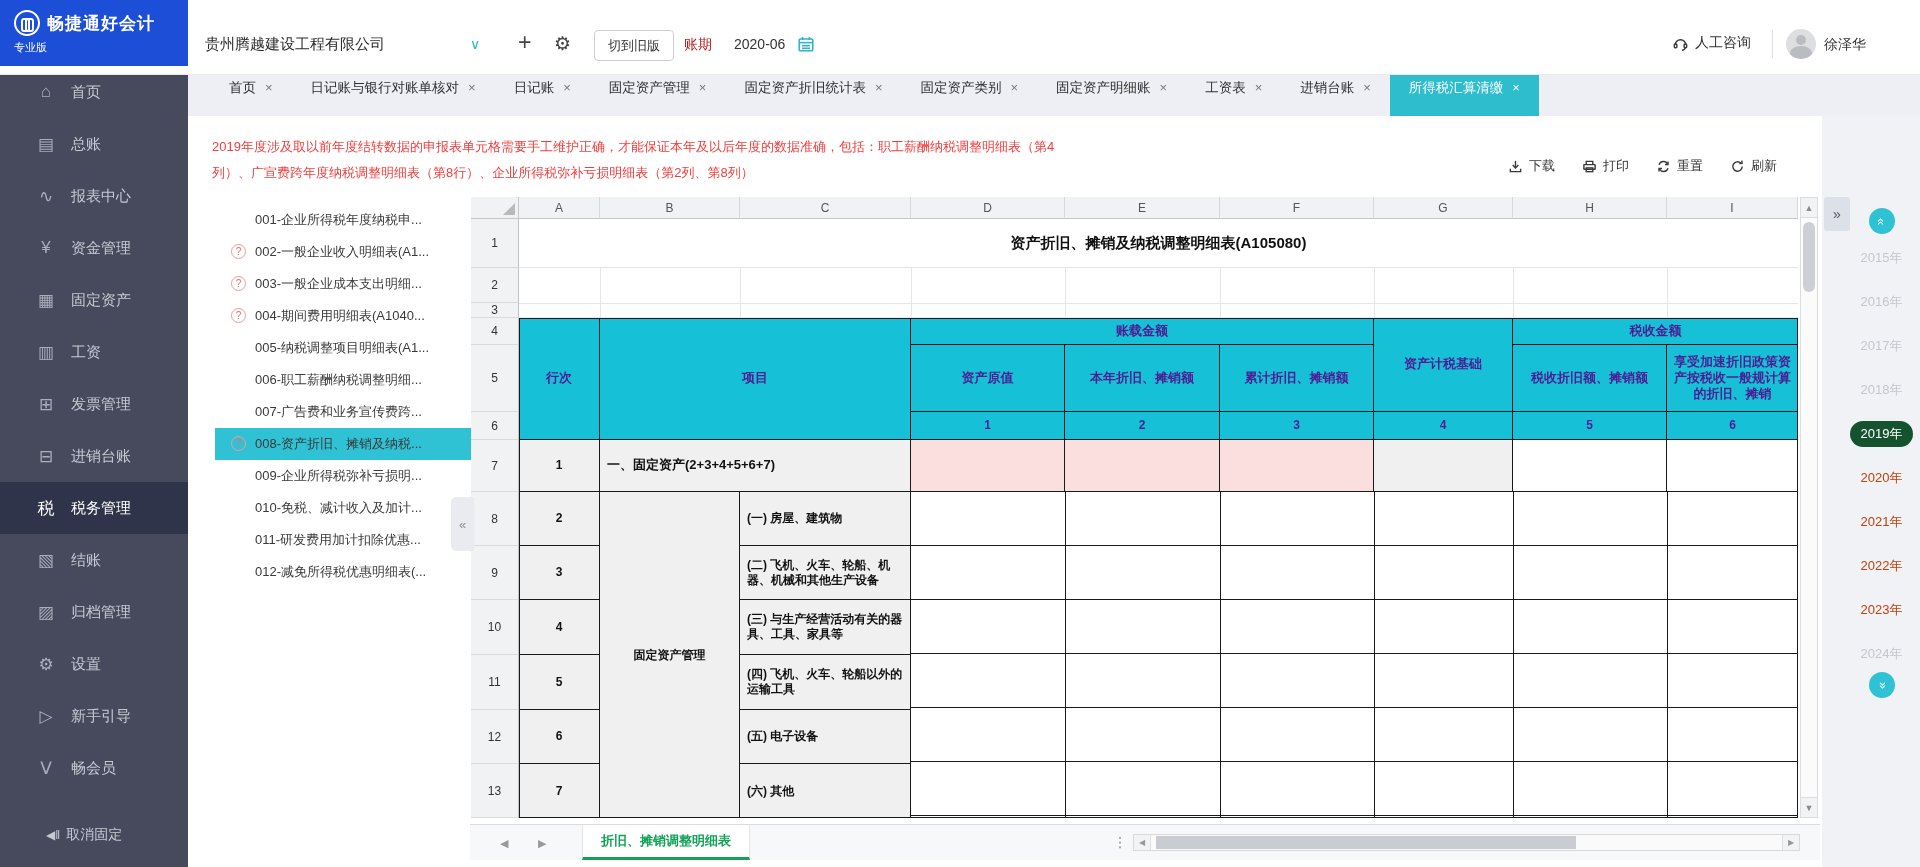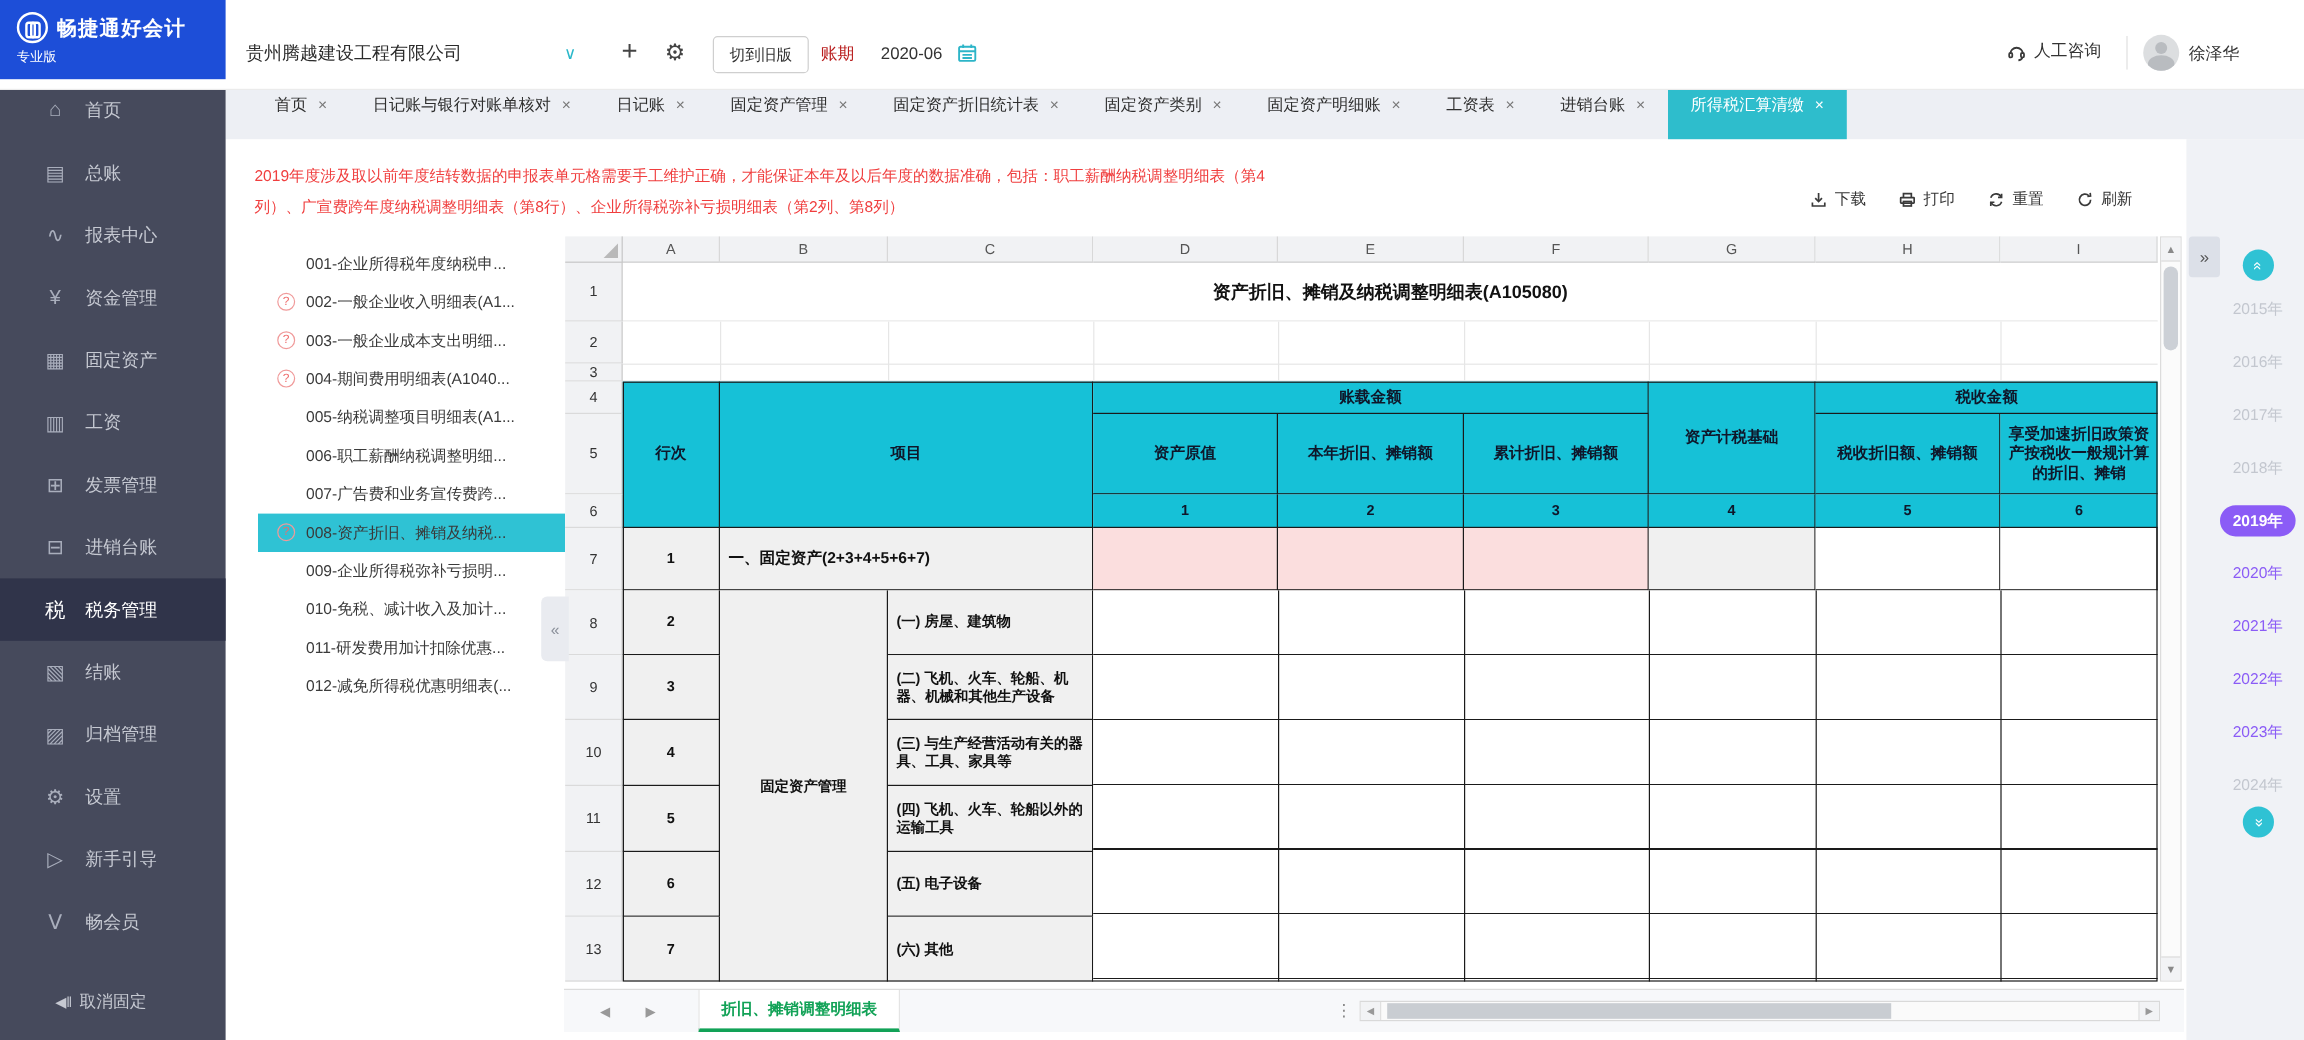--- a/index.html
+++ b/index.html
@@ -76,21 +76,21 @@
   .ltr { background:#f1f2f4; border-right:1px solid #d8d8d8; border-bottom:1px solid #c6c6c6; color:#555; font-size:12px; }
   .corner { background:#f1f2f4; border-right:1px solid #c6c6c6; border-bottom:1px solid #c6c6c6; position:relative; }
   .corner:after { content:""; position:absolute; right:3px; bottom:3px; border-left:12px solid transparent; border-bottom:12px solid #b9b9b9; }
   .rn { background:#f1f2f4; border-right:1px solid #c2c2c2; border-bottom:1px solid #dadada; color:#333; font-size:12px; }
   .titlecell { grid-area:2/2/3/11; background:#fff; border-bottom:1px solid #e4e4e4; display:flex; align-items:center; justify-content:center; font-size:15px; font-weight:bold; color:#111; }
   .rows23 { grid-area:3/2/5/11; background-color:#fff; border-bottom:1px solid #e9e9e9;
     background-image:linear-gradient(#e6e6e6,#e6e6e6),linear-gradient(#e6e6e6,#e6e6e6),linear-gradient(#e6e6e6,#e6e6e6),linear-gradient(#e6e6e6,#e6e6e6),linear-gradient(#e6e6e6,#e6e6e6),linear-gradient(#e6e6e6,#e6e6e6),linear-gradient(#e6e6e6,#e6e6e6),linear-gradient(#e6e6e6,#e6e6e6),linear-gradient(#e6e6e6,#e6e6e6);
     background-repeat:no-repeat;
     background-size:1px 100%,1px 100%,1px 100%,1px 100%,1px 100%,1px 100%,1px 100%,1px 100%,100% 1px;
     background-position:81px 0,221px 0,392px 0,546px 0,701px 0,855px 0,994px 0,1148px 0,0 35px; }
-  .hd { background:#16c1d7; color:#0f172a; font-weight:bold; font-size:13px; text-align:center; border-right:1px solid #1a1a1a; border-bottom:1px solid #1a1a1a; line-height:1.25; padding:2px; }
+  .hd { background:#16c1d7; color:#4c1d95; font-weight:bold; font-size:13px; text-align:center; border-right:1px solid #1a1a1a; border-bottom:1px solid #1a1a1a; line-height:1.25; padding:2px; }
   .hd.noR { border-right:none; }
   .hd-num { font-size:12px; }
   .frame { grid-area:5/2/15/11; border:1px solid #1a1a1a; pointer-events:none; z-index:3; }
   .bc { border-right:1px solid #1a1a1a; border-bottom:1px solid #1a1a1a; font-size:12px; font-weight:600; color:#111; line-height:1.25; }
   .bc.noB { border-bottom:none; }
   .gray { background:#f0f0f0; }
   .pink { background:#fbdede; }
   .white { background:#fff; }
   .lblcell { justify-content:flex-start; text-align:left; padding:2px 7px; }
   .row7lbl { font-size:13px; font-weight:700; }
@@ -110,24 +110,24 @@
   
   .right-strip { position:absolute; left:1822px; top:116px; width:98px; height:751px; background:#f0f2f6; z-index:4; }
   .expand-handle { position:absolute; left:1824px; top:197px; width:26px; height:34px; background:#dce0e8; border-radius:3px; color:#555; font-size:14px; display:flex; align-items:center; justify-content:center; z-index:7; }
   .yearnav { position:absolute; left:1843px; top:116px; width:77px; height:751px; z-index:7; }
   .ycircle { position:absolute; left:26px; width:26px; height:26px; border-radius:50%; background:#2fc2d4; color:#fff; display:flex; align-items:center; justify-content:center; font-size:13px; cursor:pointer; }
   .ycircle.up { top:92px; }
   .ycircle.up span { transform:rotate(90deg); display:block; }
   .ycircle.down { top:556px; }
   .ycircle.down span { transform:rotate(-90deg); display:block; }
   .years { list-style:none; position:absolute; left:0; top:120px; width:77px; }
-  .year { height:44px; display:flex; align-items:center; justify-content:center; font-size:13px; color:#8b5cf6; cursor:pointer; }
+  .year { height:44px; display:flex; align-items:center; justify-content:center; font-size:13px; color:#c2410c; cursor:pointer; }
   .year.dim { color:#c3c7cf; }
   .year.active { color:#fff; }
-  .year.active span { background:#8b5cf6; border-radius:14px; padding:4px 11px;font-weight:bold; }
+  .year.active span { background:#14532d; border-radius:14px; padding:4px 11px; }
 
   
   .bottombar { position:absolute; left:470px; top:824px; width:1350px; height:36px; background:#f7f8fa; border-top:1px solid #dcdcdc; z-index:9; }
   .bb-prev { position:absolute; left:30px; top:12px; color:#999; font-size:11px; }
   .bb-next { position:absolute; left:68px; top:12px; color:#999; font-size:11px; }
   .sheet-tab { position:absolute; left:112px; top:0; height:35px; padding:0 18px; background:#fff; border-left:1px solid #e4e4e4; border-right:1px solid #e4e4e4; border-bottom:3px solid #12a257; color:#12a257; font-size:13px; font-weight:600; display:flex; align-items:center; }
   .bb-dots { position:absolute; left:643px; top:9px; color:#888; font-size:14px; }
   .hscroll { position:absolute; left:663px; top:9px; width:667px; height:17px; background:#fafafa; border:1px solid #d9d9d9; }
   .hs-btn { position:absolute; top:0; width:17px; height:15px; display:flex; align-items:center; justify-content:center; color:#999; font-size:8px; background:#f2f3f5; }
   .hs-left { left:0; border-right:1px solid #e0e0e0; }

